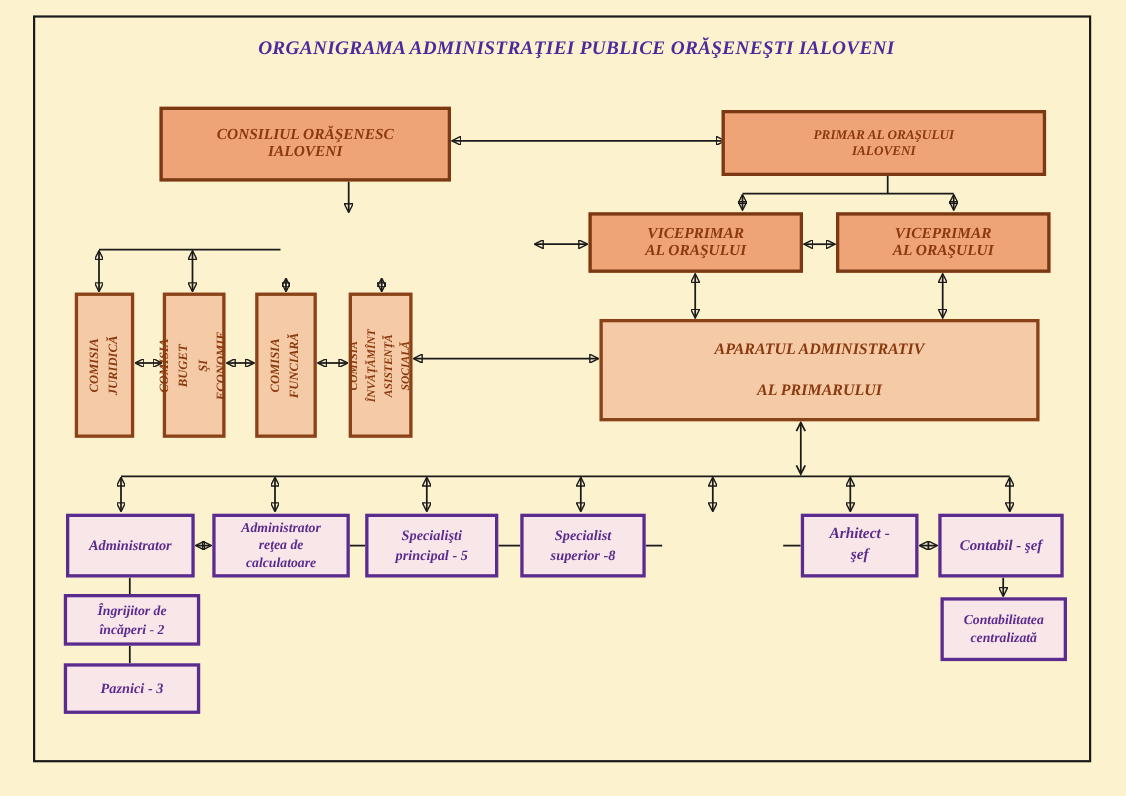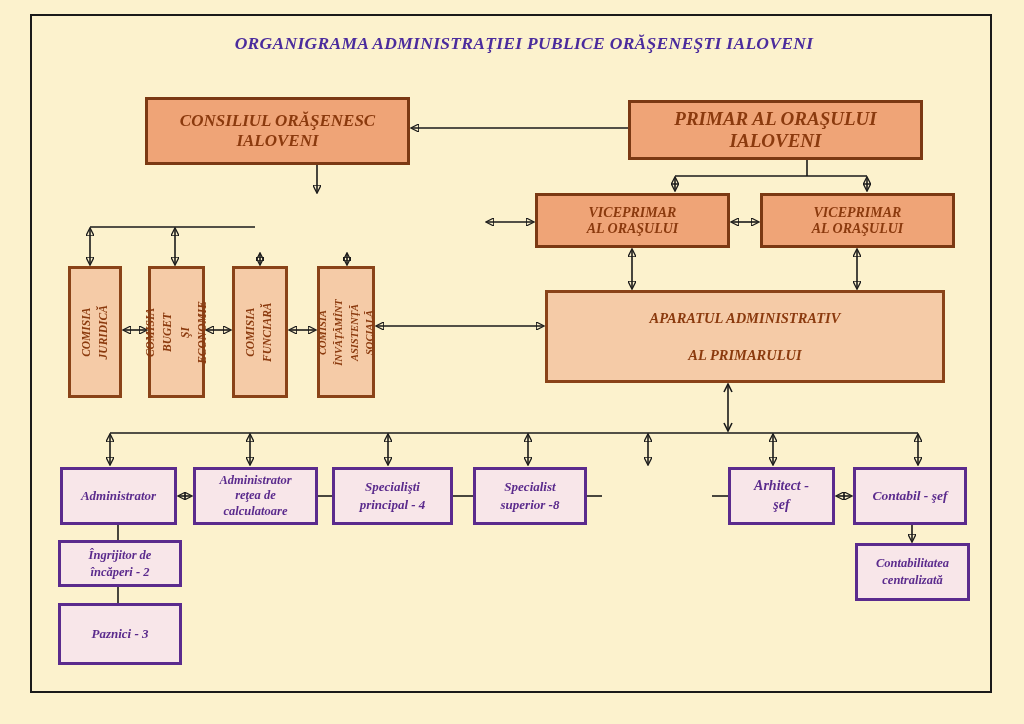--- a/index.html
+++ b/index.html
@@ -21,39 +21,39 @@
     position:absolute;display:flex;align-items:center;justify-content:center;
     text-align:center;font-weight:bold;font-style:italic;
     box-sizing:border-box;
   }
   .box span{white-space:pre-line;display:block;}
   .orange{background:#EFA477;border:3px solid #7B3913;color:#8B3A0E;}
   .peach{background:#F5CBA7;border:3px solid #8A4318;color:#8B3A0E;}
   .pink{background:#F8E6E9;border:3px solid #5B2B8D;color:#5B2B8D;}
   .vbox span{transform:rotate(-90deg);width:max-content;line-height:1.5;}
 
-  .n-consiliul{left:145px;top:97px;width:265px;height:68px;font-size:17px;}
-  .n-primar{left:628px;top:100px;width:295px;height:60px;font-size:19px;}
+  .n-consiliul{left:145px;top:97px;width:265px;height:68px;font-size:14px;}
+  .n-primar{left:656px;top:100px;width:295px;height:60px;font-size:12px;}
   .n-secretar{left:255px;top:195px;width:230px;height:57px;font-size:14px;}
   .n-vice1{left:535px;top:193px;width:195px;height:55px;font-size:14px;}
   .n-vice2{left:760px;top:193px;width:195px;height:55px;font-size:14px;}
   .n-aparatul{left:545px;top:290px;width:400px;height:93px;font-size:14.5px;line-height:2.5;}
   .n-com1{left:68px;top:266px;width:54px;height:132px;font-size:11.5px;}
   .n-com2{left:148px;top:266px;width:57px;height:132px;font-size:11.5px;}
   .n-com3{left:232px;top:266px;width:56px;height:132px;font-size:11.5px;}
   .n-com4{left:317px;top:266px;width:58px;height:132px;font-size:10.5px;}
   .n-staff0{left:60px;top:467px;width:117px;height:58px;font-size:13px;}
   .n-staff1{left:193px;top:467px;width:125px;height:58px;font-size:12.5px;line-height:1.25;}
   .n-staff2{left:332px;top:467px;width:121px;height:58px;font-size:13px;line-height:1.35;}
   .n-staff3{left:473px;top:467px;width:114px;height:58px;font-size:13px;line-height:1.35;}
   .n-staff4{left:602px;top:467px;width:110px;height:58px;font-size:13px;line-height:1.35;}
   .n-staff5{left:728px;top:467px;width:107px;height:58px;font-size:14px;line-height:1.35;}
   .n-staff6{left:853px;top:467px;width:114px;height:58px;font-size:13.5px;}
   .n-ingrijitor{left:58px;top:540px;width:124px;height:47px;font-size:12.5px;line-height:1.35;}
-  .n-paznici{left:58px;top:603px;width:124px;height:62px;font-size:13px;text-align:right;}
+  .n-paznici{left:58px;top:603px;width:124px;height:46px;font-size:13px;text-align:right;}
   .n-contab{left:855px;top:543px;width:115px;height:58px;font-size:12.5px;line-height:1.35;}
 
   svg.connectors{position:absolute;left:0;top:0;pointer-events:none;}
   svg.connectors line, svg.connectors path{stroke:#1a1a1a;stroke-width:1.6;fill:none;}
 </style>
 </head>
 <body>
 
 <div class="stage">
   <div class="outer-frame"></div>
@@ -160,21 +160,21 @@
   <div class="box pink n-staff0">
     <span>Administrator</span>
   </div>
   <div class="box pink n-staff1">
     <span>Administrator
 reţea de
 calculatoare</span>
   </div>
   <div class="box pink n-staff2">
     <span>Specialişti
-principal - 4</span>
+principal - 5</span>
   </div>
   <div class="box pink n-staff3">
     <span>Specialist
 superior -8</span>
   </div>
   <div class="box pink n-staff6">
     <span>Contabil - şef</span>
   </div>
   <div class="box pink n-staff5">
     <span>Arhitect -

